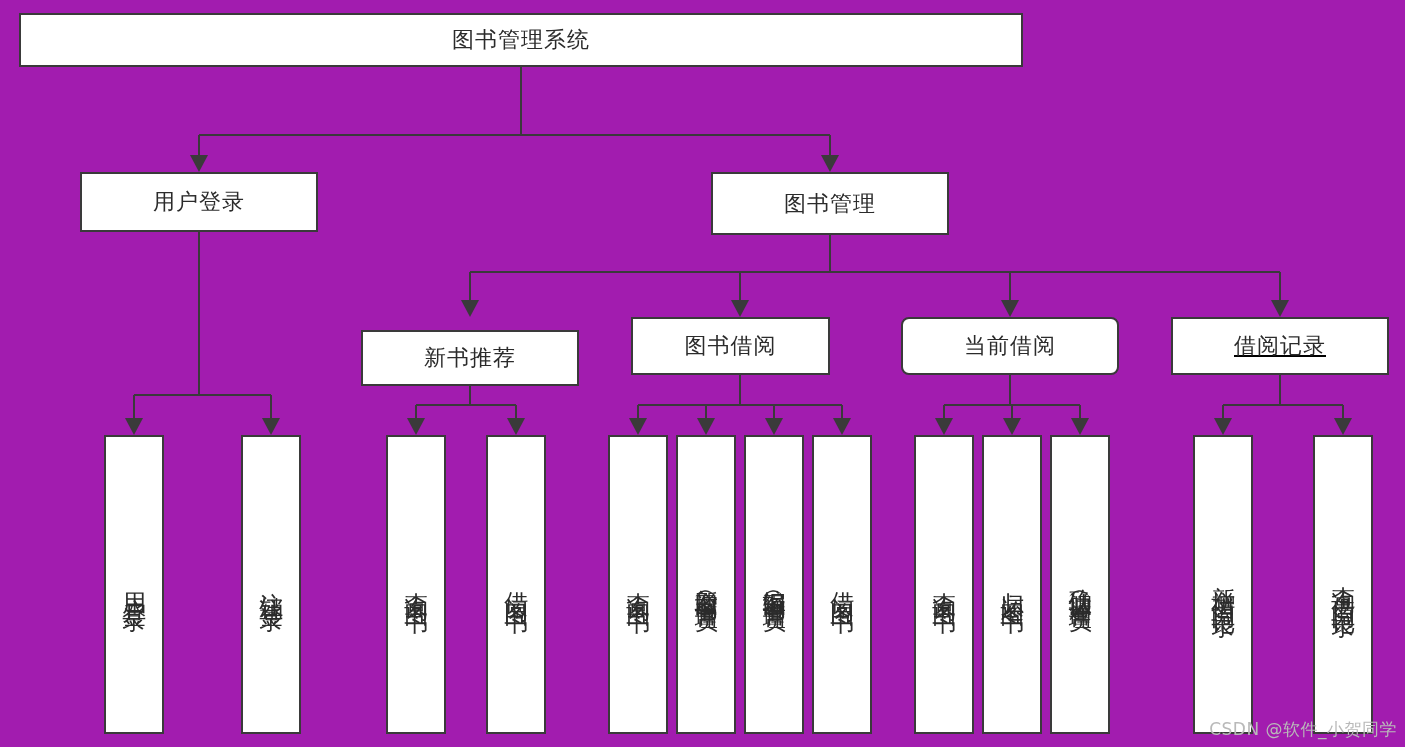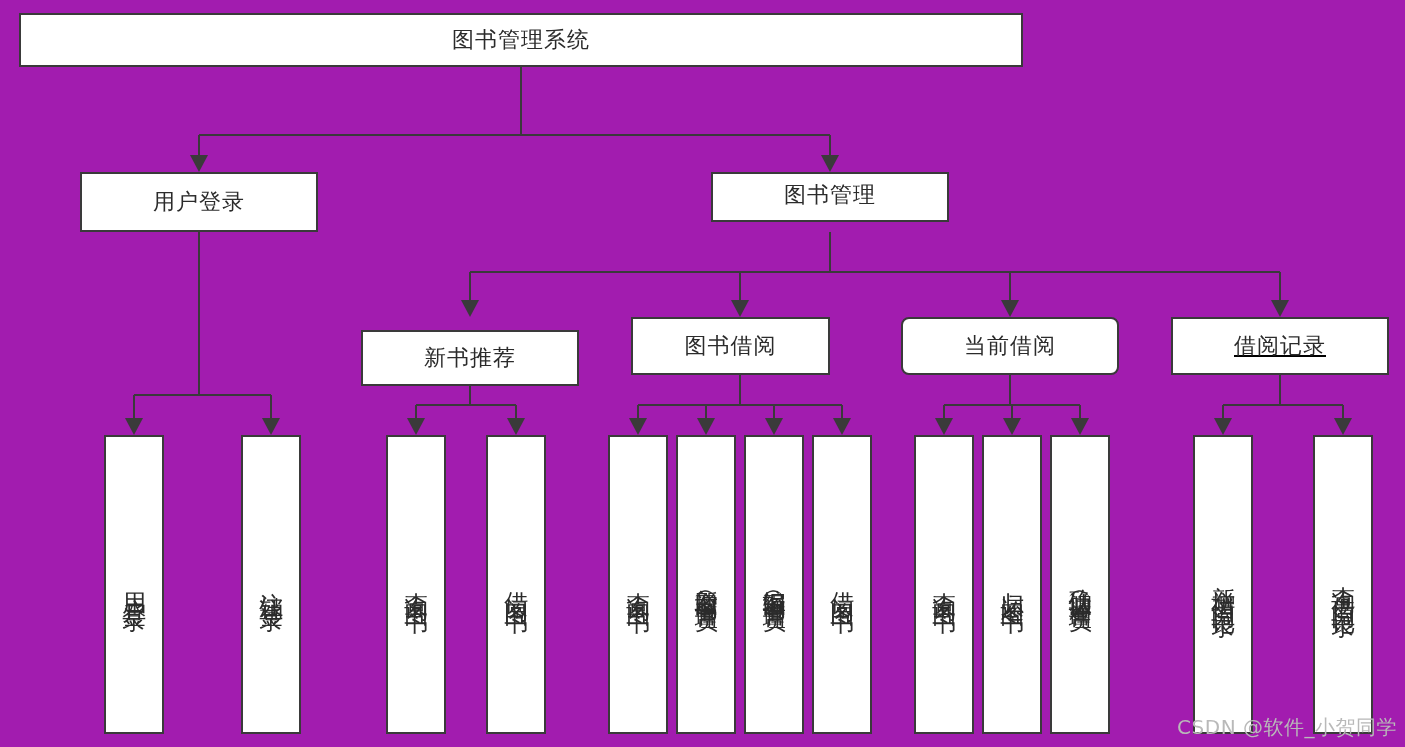--- a/index.html
+++ b/index.html
@@ -56,21 +56,21 @@
     text-indent: 0;
   }
   .node-v.long .label {
     font-size: 23px;
     letter-spacing: 3px;
   }
   #watermark {
     position: absolute;
     right: 8px;
     bottom: 6px;
-    font-size: 20px;
+    font-size: 17px;
     color: #b9b9b9;
     letter-spacing: 0.5px;
     white-space: nowrap;
     pointer-events: none;
   }
 </style>
 </head>
 <body>
 
 <div id="canvas">
@@ -128,21 +128,21 @@
       <line x1="1343" y1="405" x2="1343" y2="418" stroke="#3a3a3a" stroke-width="2.5" shape-rendering="crispEdges"></line>
       <polygon points="1334,418 1352,418 1343,435" fill="#3a3a3a"></polygon>
     </svg>
   <div id="nodes-layer">
       <div class="node node-h" style="left: 19px; top: 13px; width: 1004px; height: 54px;">
         <span class="label">图书管理系统</span>
       </div>
       <div class="node node-h" style="left: 80px; top: 172px; width: 238px; height: 60px;">
         <span class="label">用户登录</span>
       </div>
-      <div class="node node-h" style="left: 711px; top: 172px; width: 238px; height: 50px; font-family: Liberation Mono, monospace;">
+      <div class="node node-h" style="left: 711px; top: 172px; width: 238px; height: 63px;">
         <span class="label">图书管理</span>
       </div>
       <div class="node node-h" style="left: 361px; top: 330px; width: 218px; height: 56px;">
         <span class="label">新书推荐</span>
       </div>
       <div class="node node-h" style="left: 631px; top: 317px; width: 199px; height: 58px;">
         <span class="label">图书借阅</span>
       </div>
       <div class="node node-h" style="left: 901px; top: 317px; width: 218px; height: 58px; border-radius: 8px;">
         <span class="label">当前借阅</span>

